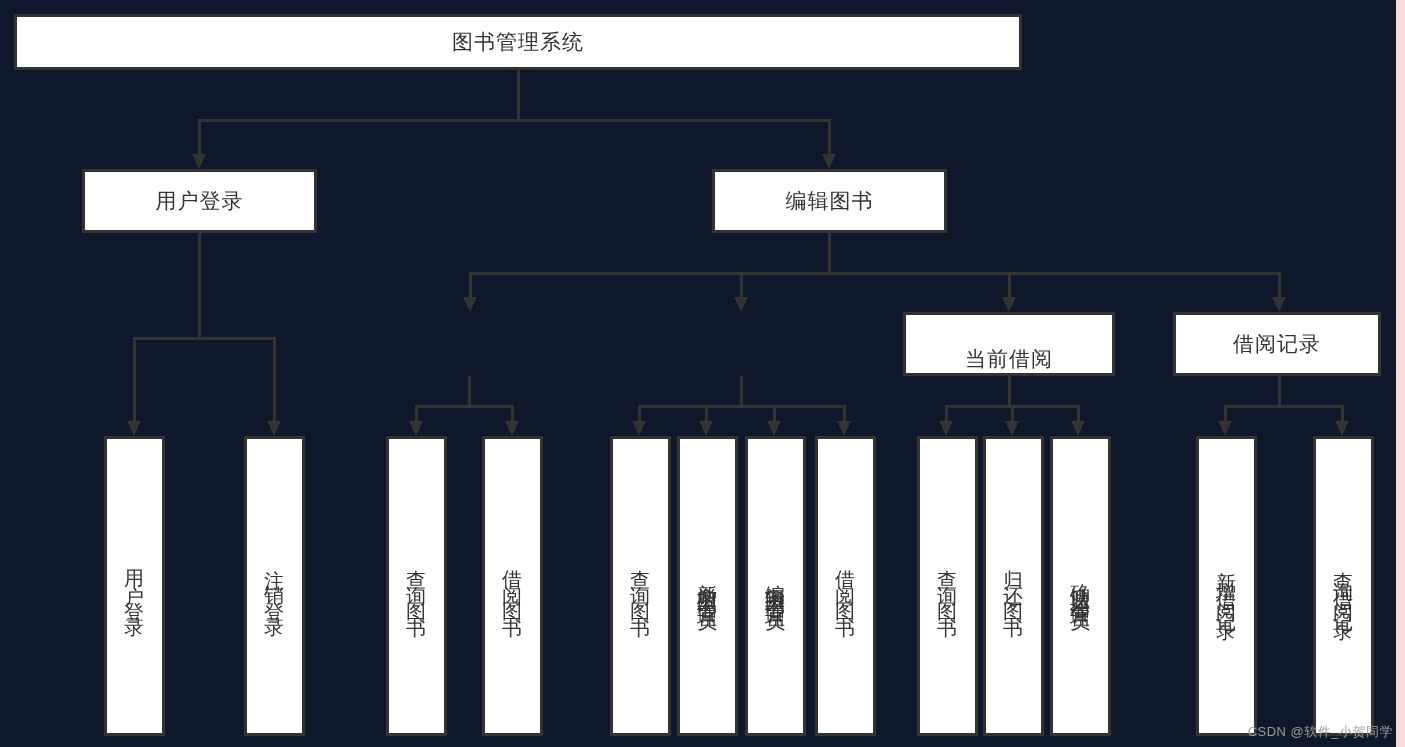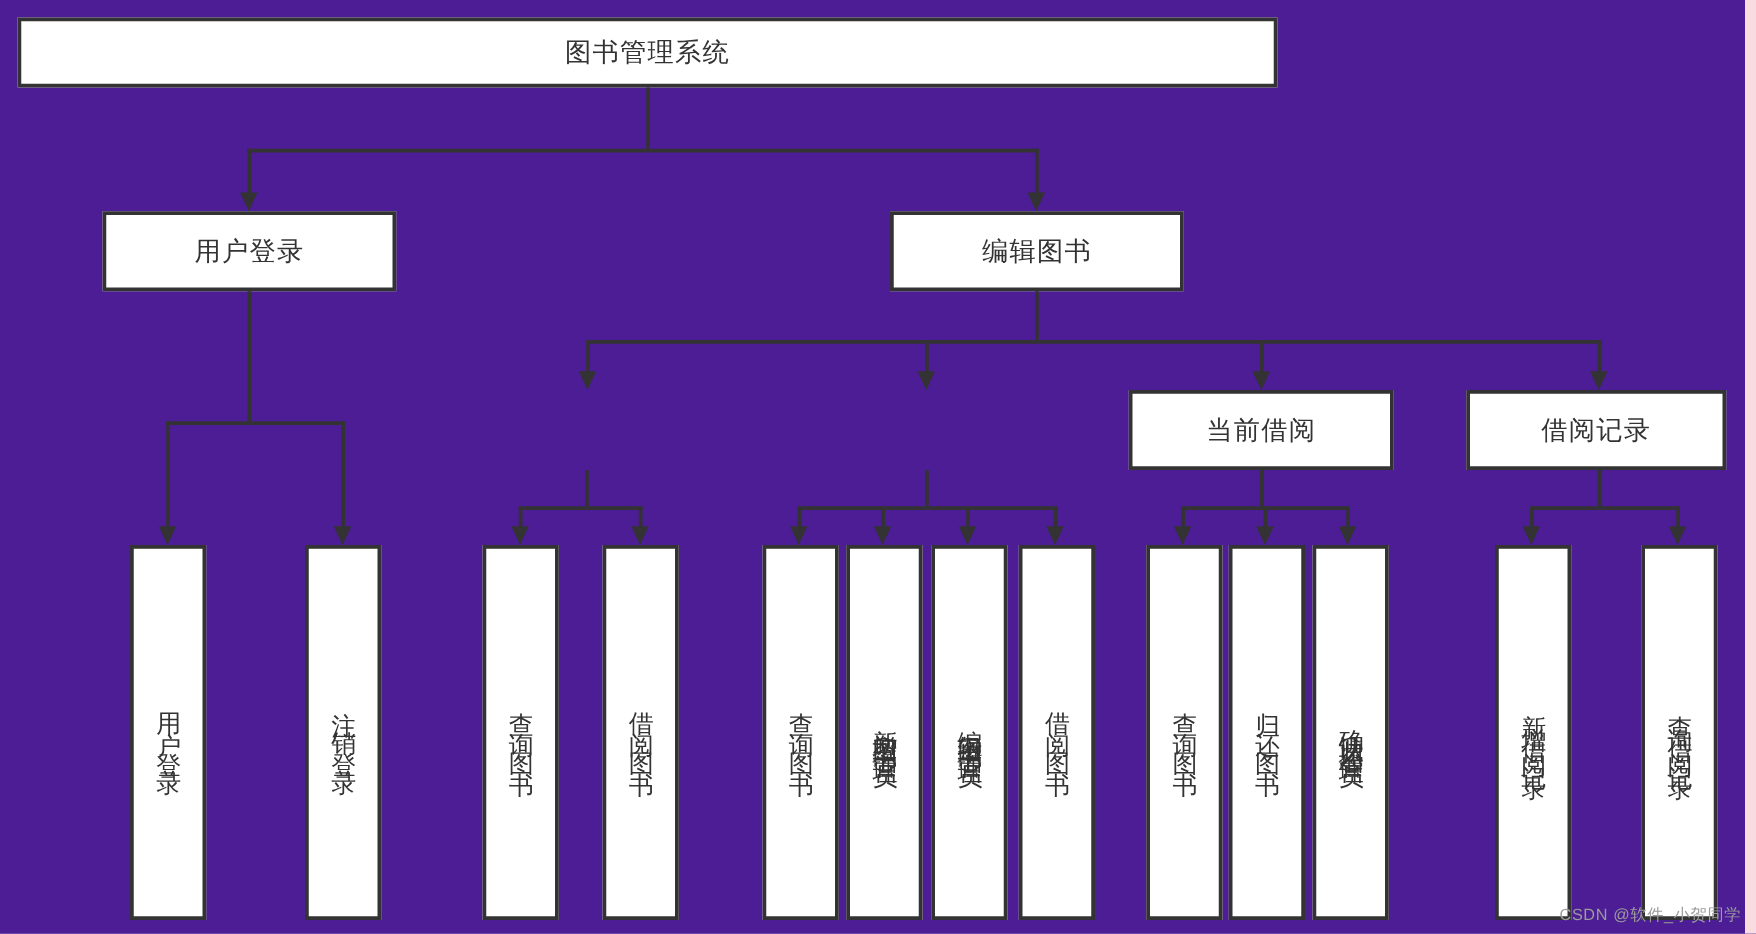--- a/index.html
+++ b/index.html
@@ -3,21 +3,21 @@
 <meta charset="utf-8">
 <style>
   html,body{margin:0;padding:0;}
   body{
     font-family:"Liberation Sans",sans-serif;
     background:#ffffff;
   }
   #stage{
     position:relative;
     width:1405px;height:747px;
-    background:#4c1d95;
+    background:#0f172a;
     overflow:hidden;
   }
   
   .node{
     position:absolute;
     box-sizing:border-box;
     border:3px solid #333333;
     background:#ffffff;
     color:#333333;
     display:flex;align-items:center;justify-content:center;
@@ -91,21 +91,21 @@
   <div class="line hl" style="left:469px;top:272px;width:812px;"></div>
   <div class="line vl" style="left:469px;top:272px;height:28px;"></div>
   <div class="arrow" style="left:463px;top:297px;"></div>
   <div class="line vl" style="left:740px;top:272px;height:28px;"></div>
   <div class="arrow" style="left:734px;top:297px;"></div>
   <div class="line vl" style="left:1008px;top:272px;height:28px;"></div>
   <div class="arrow" style="left:1002px;top:297px;"></div>
   <div class="line vl" style="left:1278px;top:272px;height:28px;"></div>
   <div class="arrow" style="left:1272px;top:297px;"></div>
 
-  <div class="node h-node" style="left:903px;top:312px;width:212px;height:64px;">
+  <div class="node h-node" style="left:903px;top:312px;width:212px;height:64px;align-items:flex-end;">
     <span>当前借阅</span>
   </div>
   <div class="node h-node" style="left:1173px;top:312px;width:208px;height:64px;">
     <span>借阅记录</span>
   </div>
 
   <div class="line vl" style="left:468px;top:376px;height:29px;"></div>
   <div class="line hl" style="left:415px;top:405px;width:99px;"></div>
   <div class="line vl" style="left:415px;top:405px;height:18px;"></div>
   <div class="arrow" style="left:409px;top:421px;"></div>

